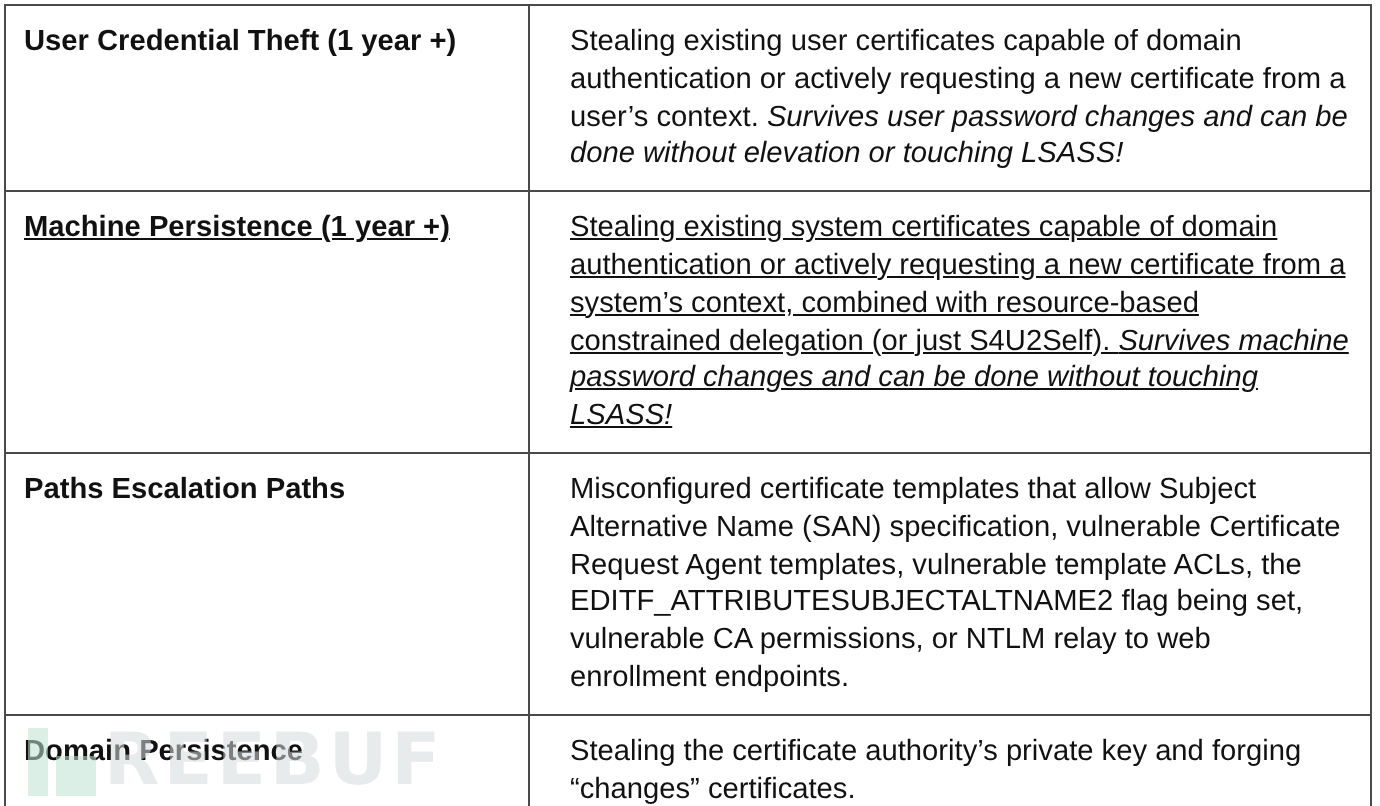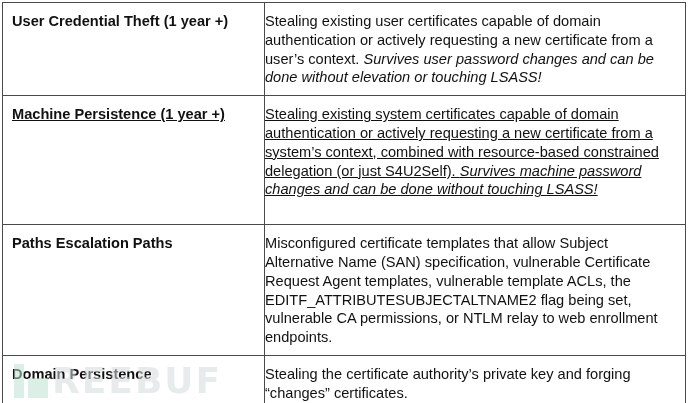--- a/index.html
+++ b/index.html
@@ -29,21 +29,21 @@
       font-size: 14.6px;
       line-height: 18.8px;
       padding: 7px 8px 8px 9px;
     }
     .table td.label {
       width: 244px;
       font-weight: bold;
       padding-top: 9px;
     }
     .table td.desc {
-      padding-left: 0;
+      padding-left: 20px;
       padding-top: 9px;
     }
     .row-1 td { height: 75px; margin-top: 47px; }
     .row-2 td { height: 111px; text-decoration: underline; }
     .row-3 td { height: 101px; }
     .row-4 td { height: 43px; }
     .em { font-style: italic; }
     .watermark {
       position: absolute;
       left: 14px;

